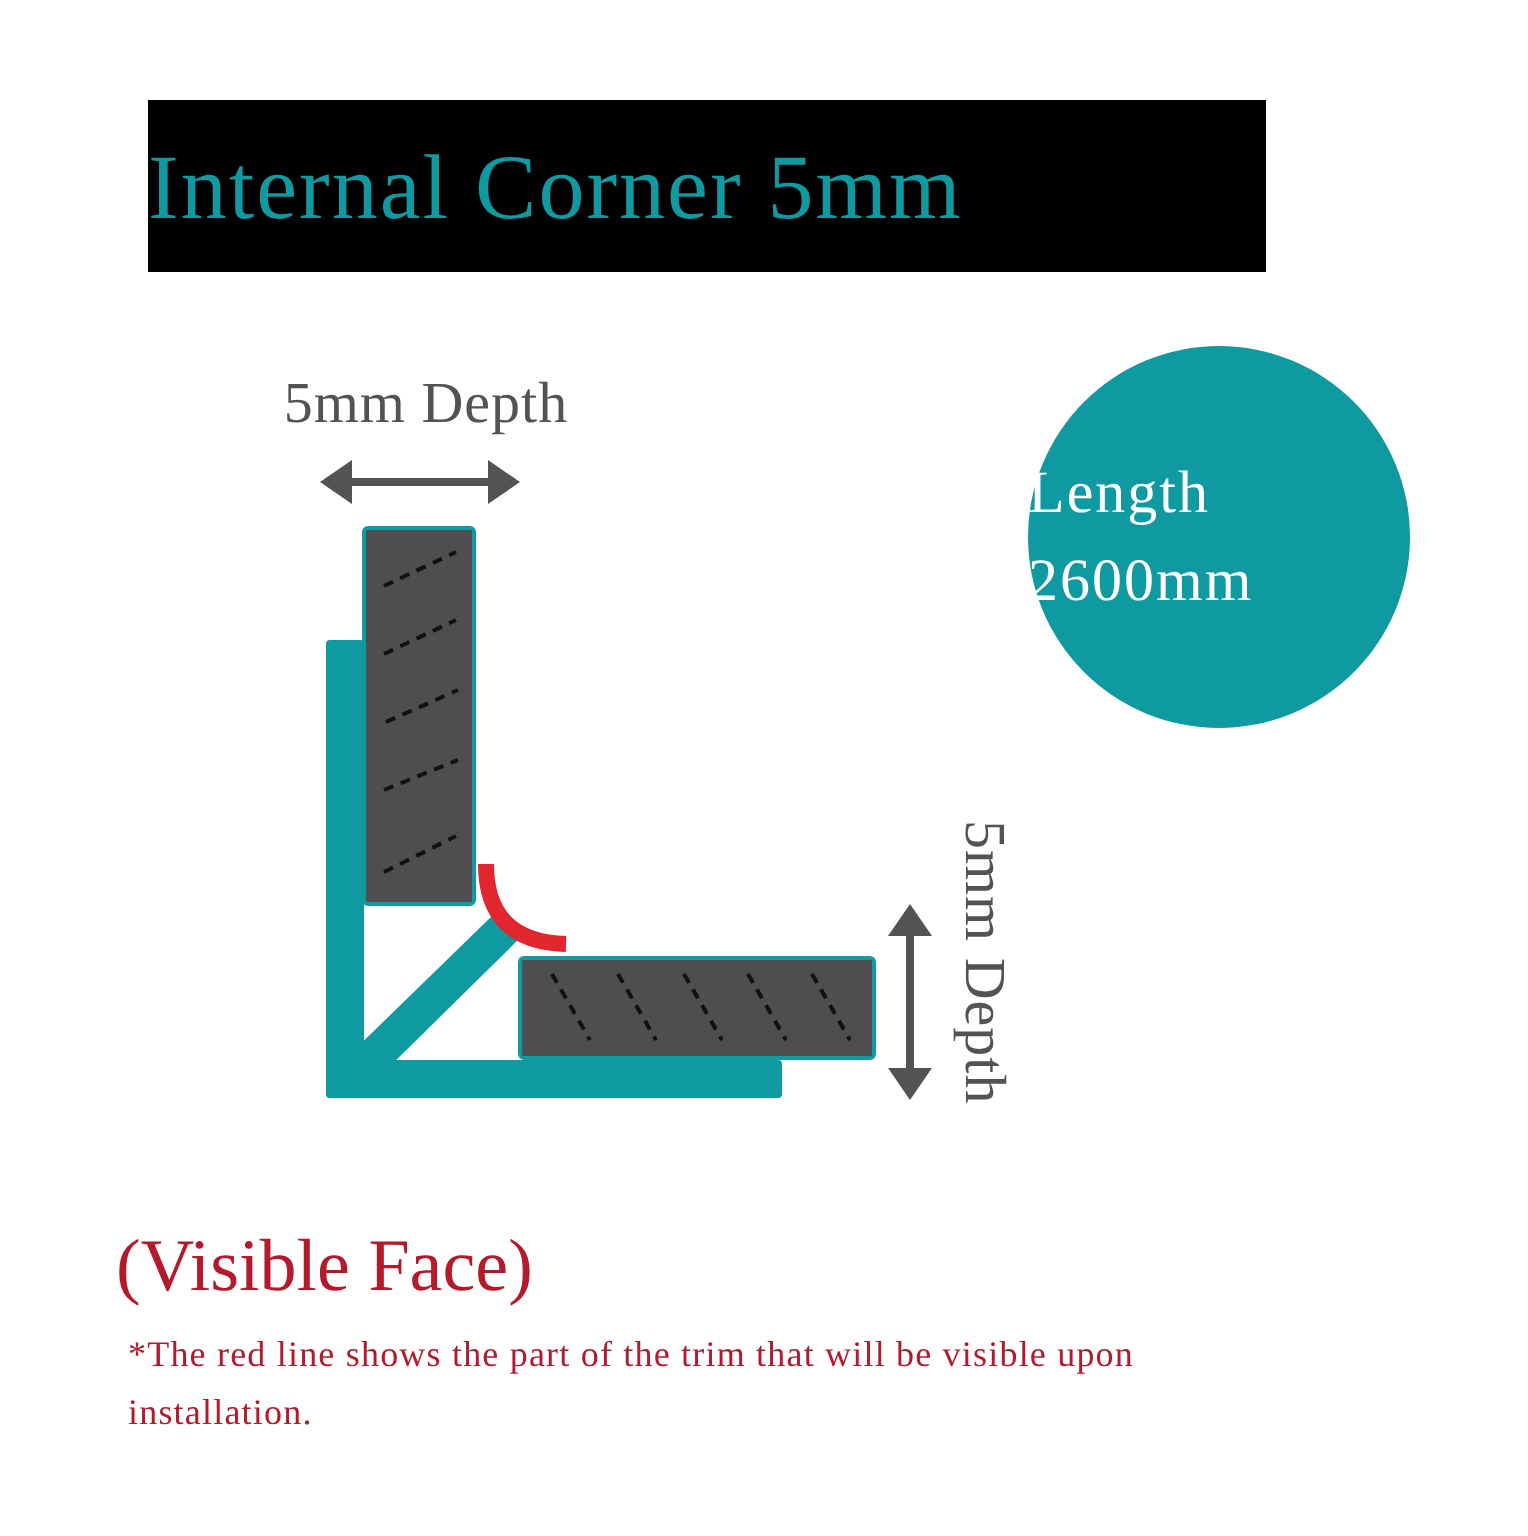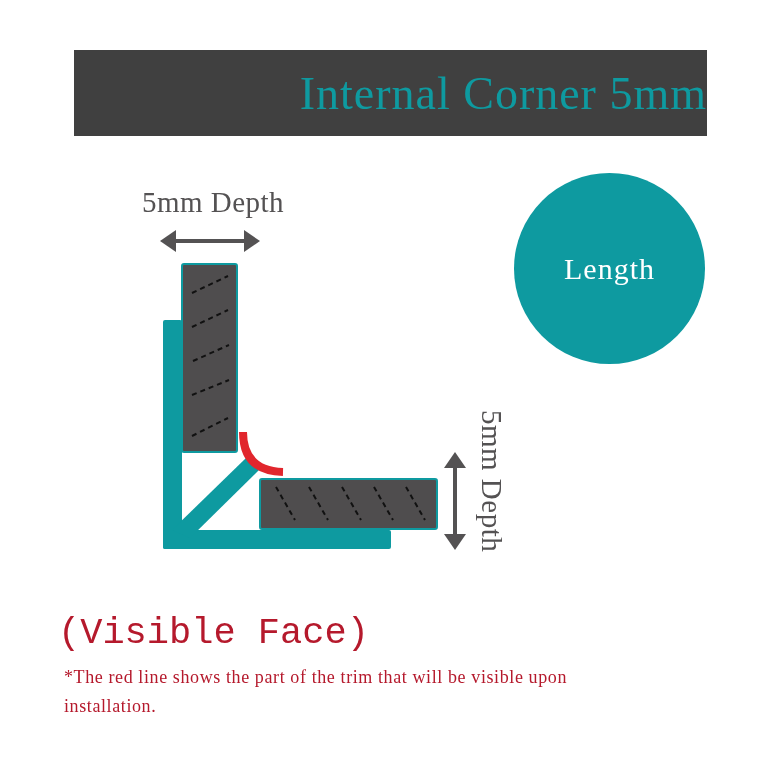--- a/index.html
+++ b/index.html
@@ -1,38 +1,39 @@
 <!DOCTYPE html>
 <html><head>
   <meta charset="utf-8">
   <style>
     html, body { margin: 0; padding: 0; background: #ffffff; }
     body { width: 764px; height: 768px; position: relative; overflow: hidden; font-family: "DejaVu Serif", "Liberation Serif", serif; }
-    .title-bar { position: absolute; left: 74px; top: 50px; width: 633px; height: 86px; background: #404040; display: flex; align-items: center; justify-content: flex-end; }
+    .title-bar { position: absolute; left: 74px; top: 50px; width: 559px; height: 86px; background: #000000; display: flex; align-items: center; justify-content: flex-start; }
     .title-text { color: #0e9aa0; font-family: "Liberation Serif", serif; font-size: 46px; letter-spacing: 1px; white-space: nowrap; }
     .depth-top { position: absolute; left: 118px; top: 186px; width: 190px; text-align: center; color: #545253; font-family: "Liberation Serif", serif; font-size: 29px; letter-spacing: 0.5px; }
     .depth-right { position: absolute; left: 470px; top: 410px; width: 40px; height: 190px; }
     .depth-right span { position: absolute; left: 0; top: 0; transform-origin: 0 0; transform: translate(38px, 0) rotate(90deg); white-space: nowrap; color: #545253; font-family: "Liberation Serif", serif; font-size: 29px; letter-spacing: 0.5px; }
-    .length-circle { position: absolute; left: 514px; top: 173px; width: 191px; height: 191px; border-radius: 50%; background: #0e9aa0; display: flex; flex-direction: column; align-items: center; justify-content: center; }
+    .length-circle { position: absolute; left: 514px; top: 173px; width: 191px; height: 191px; border-radius: 50%; background: #0e9aa0; display: flex; flex-direction: column; align-items: flex-start; justify-content: center; }
     .length-circle span { color: #ffffff; font-family: "Liberation Serif", serif; font-size: 30px; line-height: 44px; letter-spacing: 1px; }
     .diagram { position: absolute; left: 0; top: 0; }
-    .visible-face { position: absolute; left: 58px; top: 612px; color: #b5192c; font-family: Liberation Mono, monospace; font-size: 37px; white-space: nowrap; text-align: center; }
+    .visible-face { position: absolute; left: 58px; top: 612px; color: #b5192c; font-family: Liberation Serif, serif; font-size: 37px; white-space: nowrap; text-align: center; }
     .note { position: absolute; left: 64px; top: 663px; width: 540px; color: #b5192c; font-family: "Liberation Serif", serif; font-size: 18px; line-height: 29px; letter-spacing: 0.6px; }
   </style>
 </head>
 <body>
 
 <div class="title-bar">
   <span class="title-text">Internal Corner 5mm</span>
 </div>
 
 <div class="depth-top">5mm Depth</div>
 
 <div class="length-circle">
   <span>Length</span>
+  <span>2600mm</span>
 </div>
 
 <div class="depth-right">
   <span>5mm Depth</span>
 </div>
 
 <svg class="diagram" width="764" height="768" viewBox="0 0 764 768" xmlns="http://www.w3.org/2000/svg">
 
   <g fill="#545253" stroke="#545253">
     <line x1="172" y1="241" x2="248" y2="241" stroke-width="4"></line>

